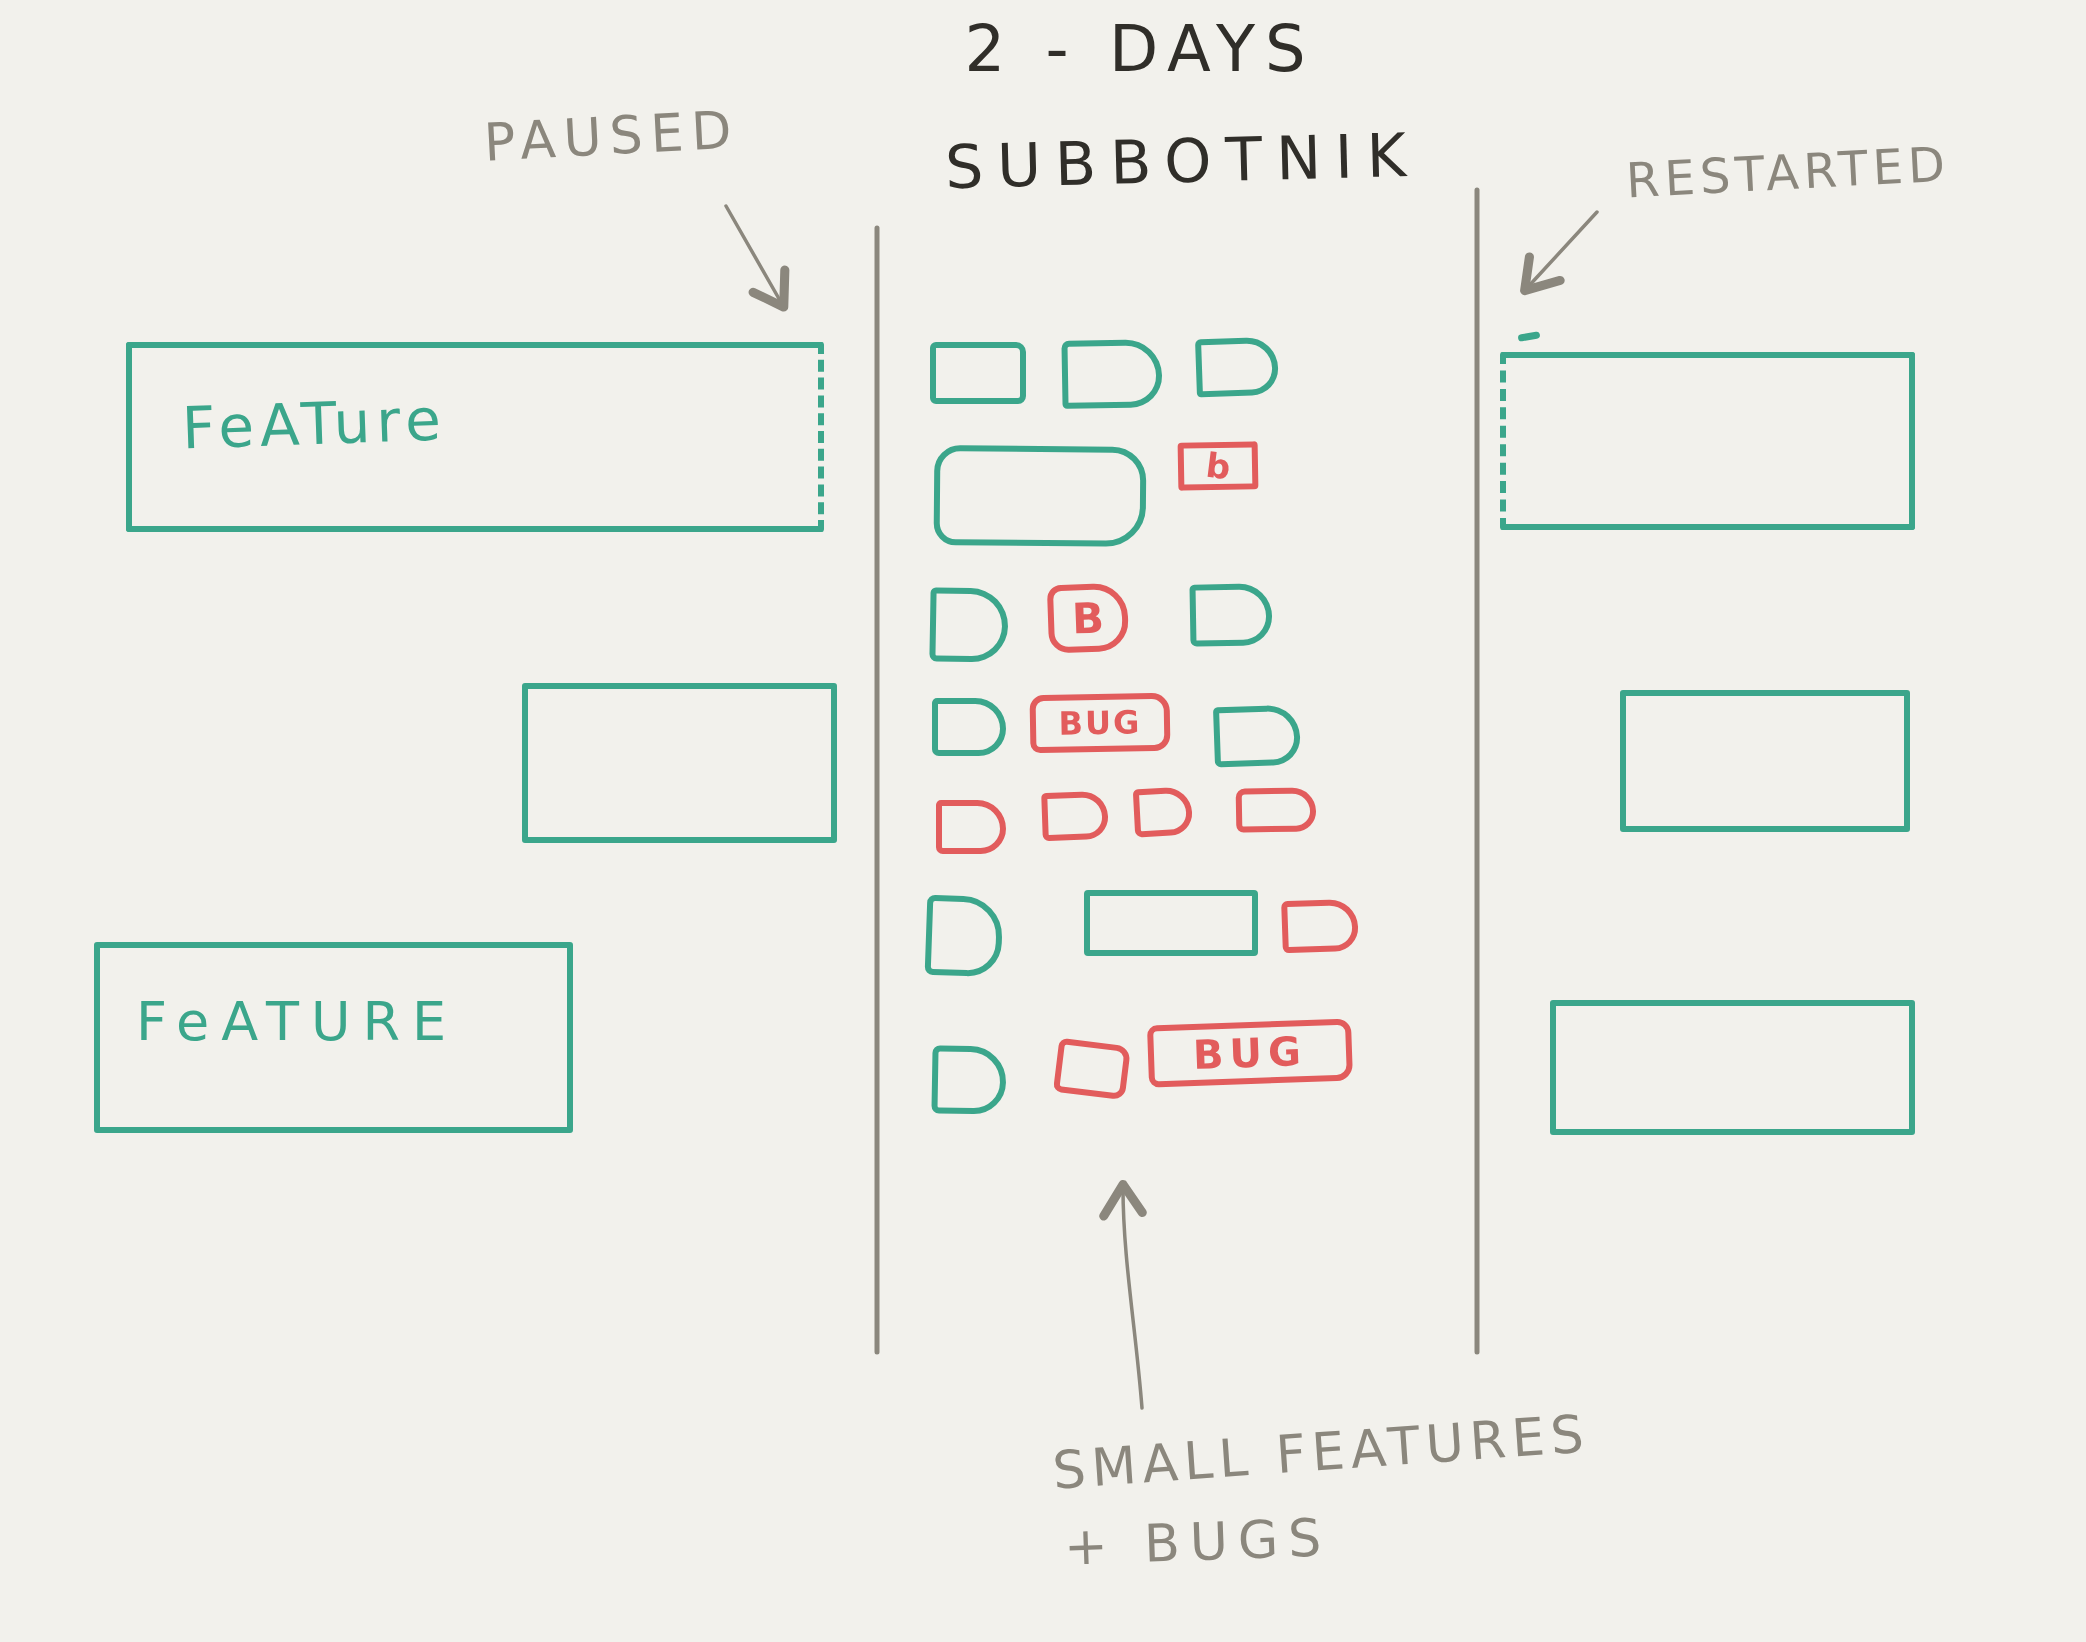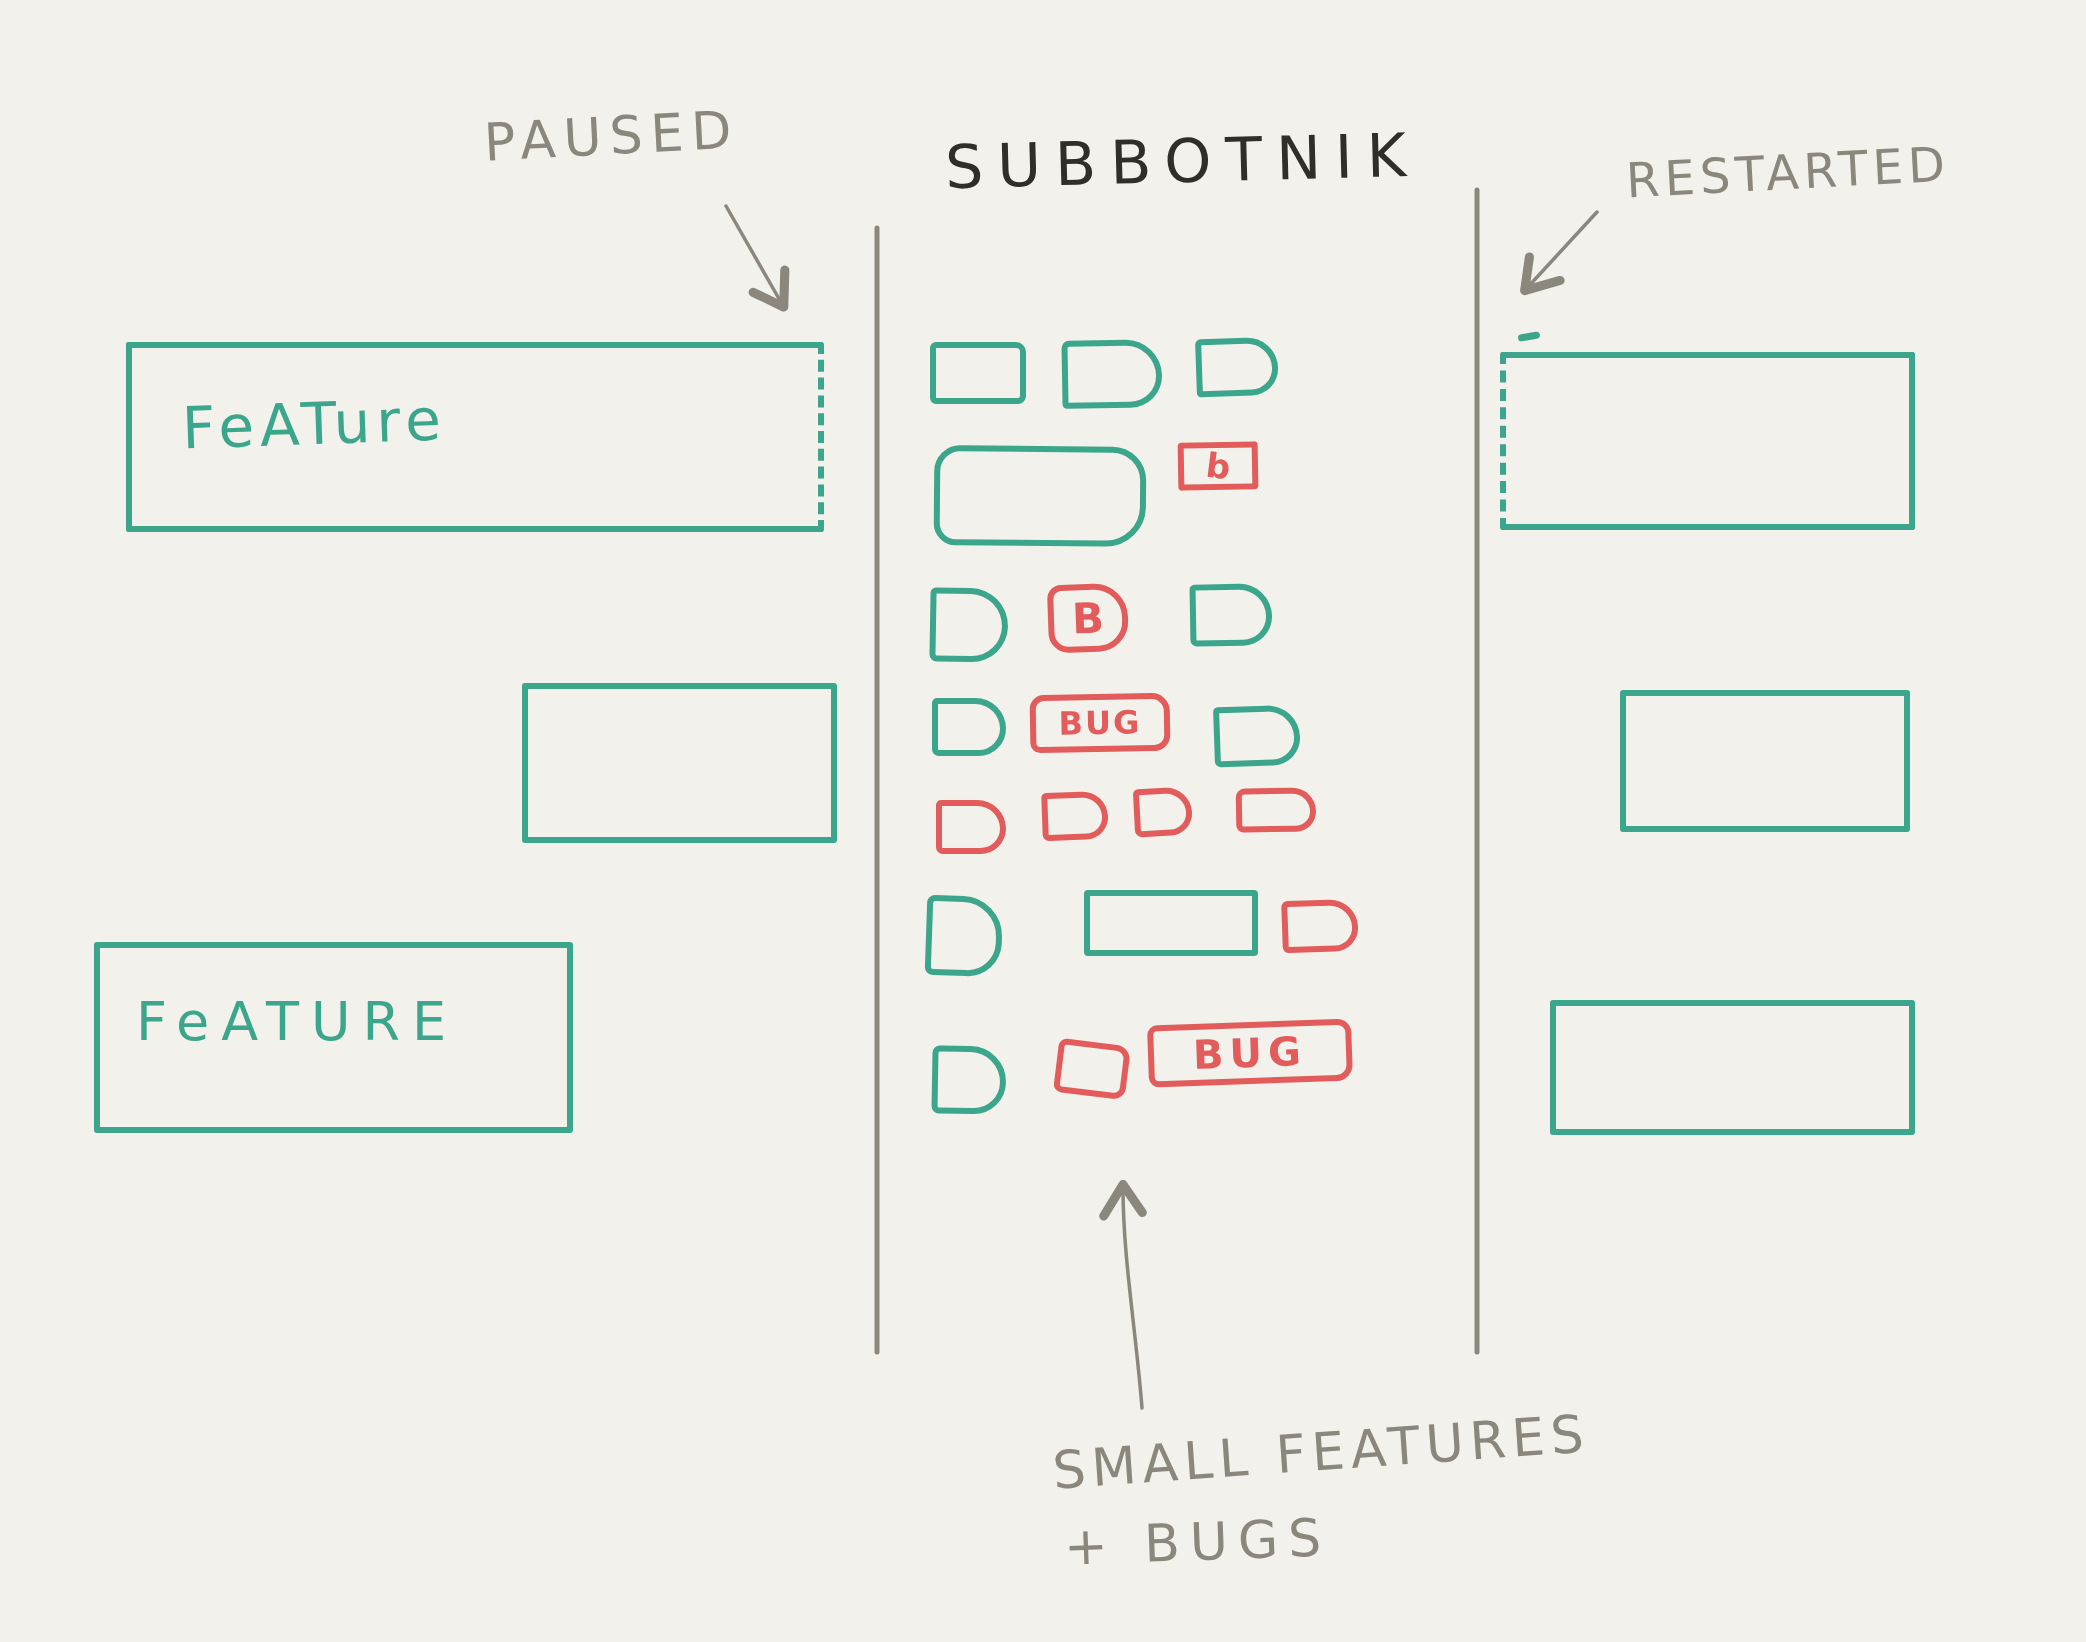--- a/index.html
+++ b/index.html
@@ -96,20 +96,21 @@
 
     <line x1="1477" y1="190" x2="1477" y2="1352" stroke="#8B877D" stroke-width="5" stroke-linecap="round"></line>
 
     <path d="M726,206 L782,304" fill="none" stroke="#8B877D" stroke-width="3.5" stroke-linecap="round" marker-end="url(#ah)"></path>
 
     <path d="M1597,212 L1527,288" fill="none" stroke="#8B877D" stroke-width="3.5" stroke-linecap="round" marker-end="url(#ah)"></path>
 
     <path d="M1142,1408 C1136,1330 1123,1258 1123,1188" fill="none" stroke="#8B877D" stroke-width="3.5" stroke-linecap="round" marker-end="url(#ah)"></path>
   </svg>
 
+  <div class="hw title-line1">2 - DAYS</div>
   <div class="hw title-line2">SUBBOTNIK</div>
   <div class="hw lbl-paused">PAUSED</div>
   <div class="hw lbl-restarted">RESTARTED</div>
   <div class="hw lbl-small-features">SMALL FEATURES</div>
   <div class="hw lbl-plus-bugs">+ BUGS</div>
 
   <div class="bigbox dash-right" style="left:126px; top:342px; width:698px; height:190px;"></div>
   <div class="hw lbl-feature-top">FeATure</div>
 
   <div class="bigbox" style="left:522px; top:683px; width:315px; height:160px;"></div>

